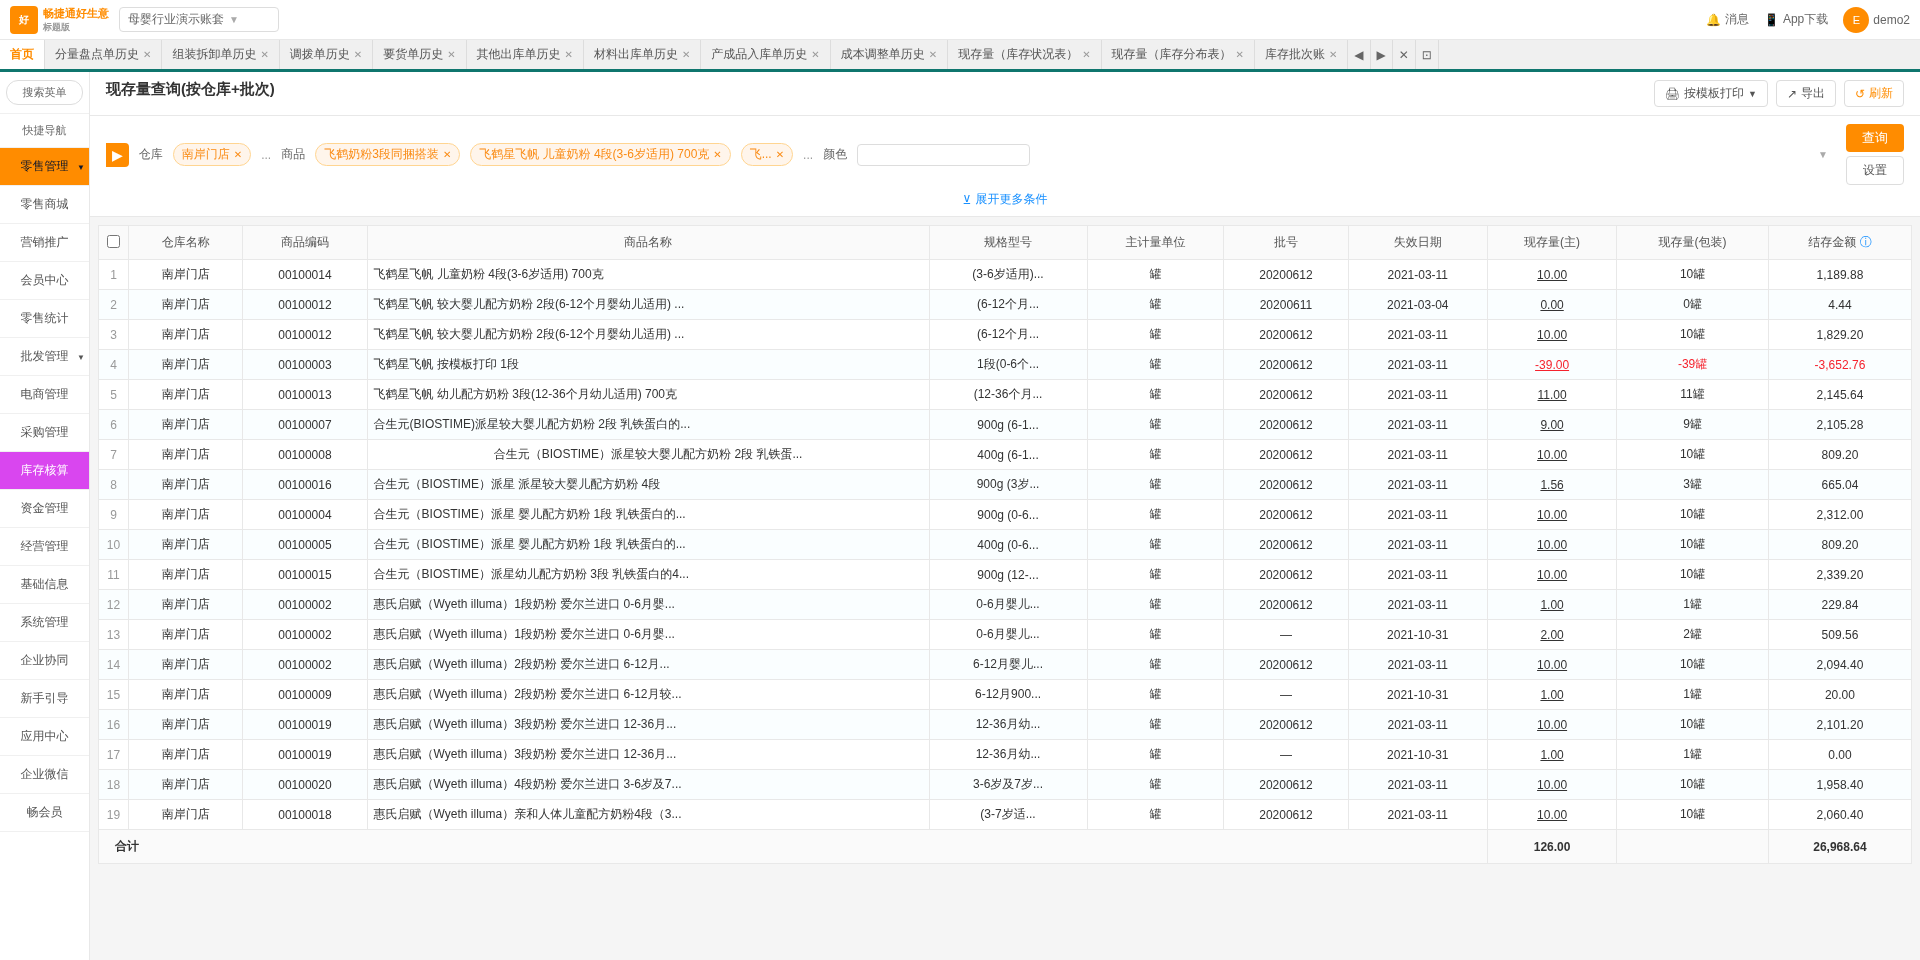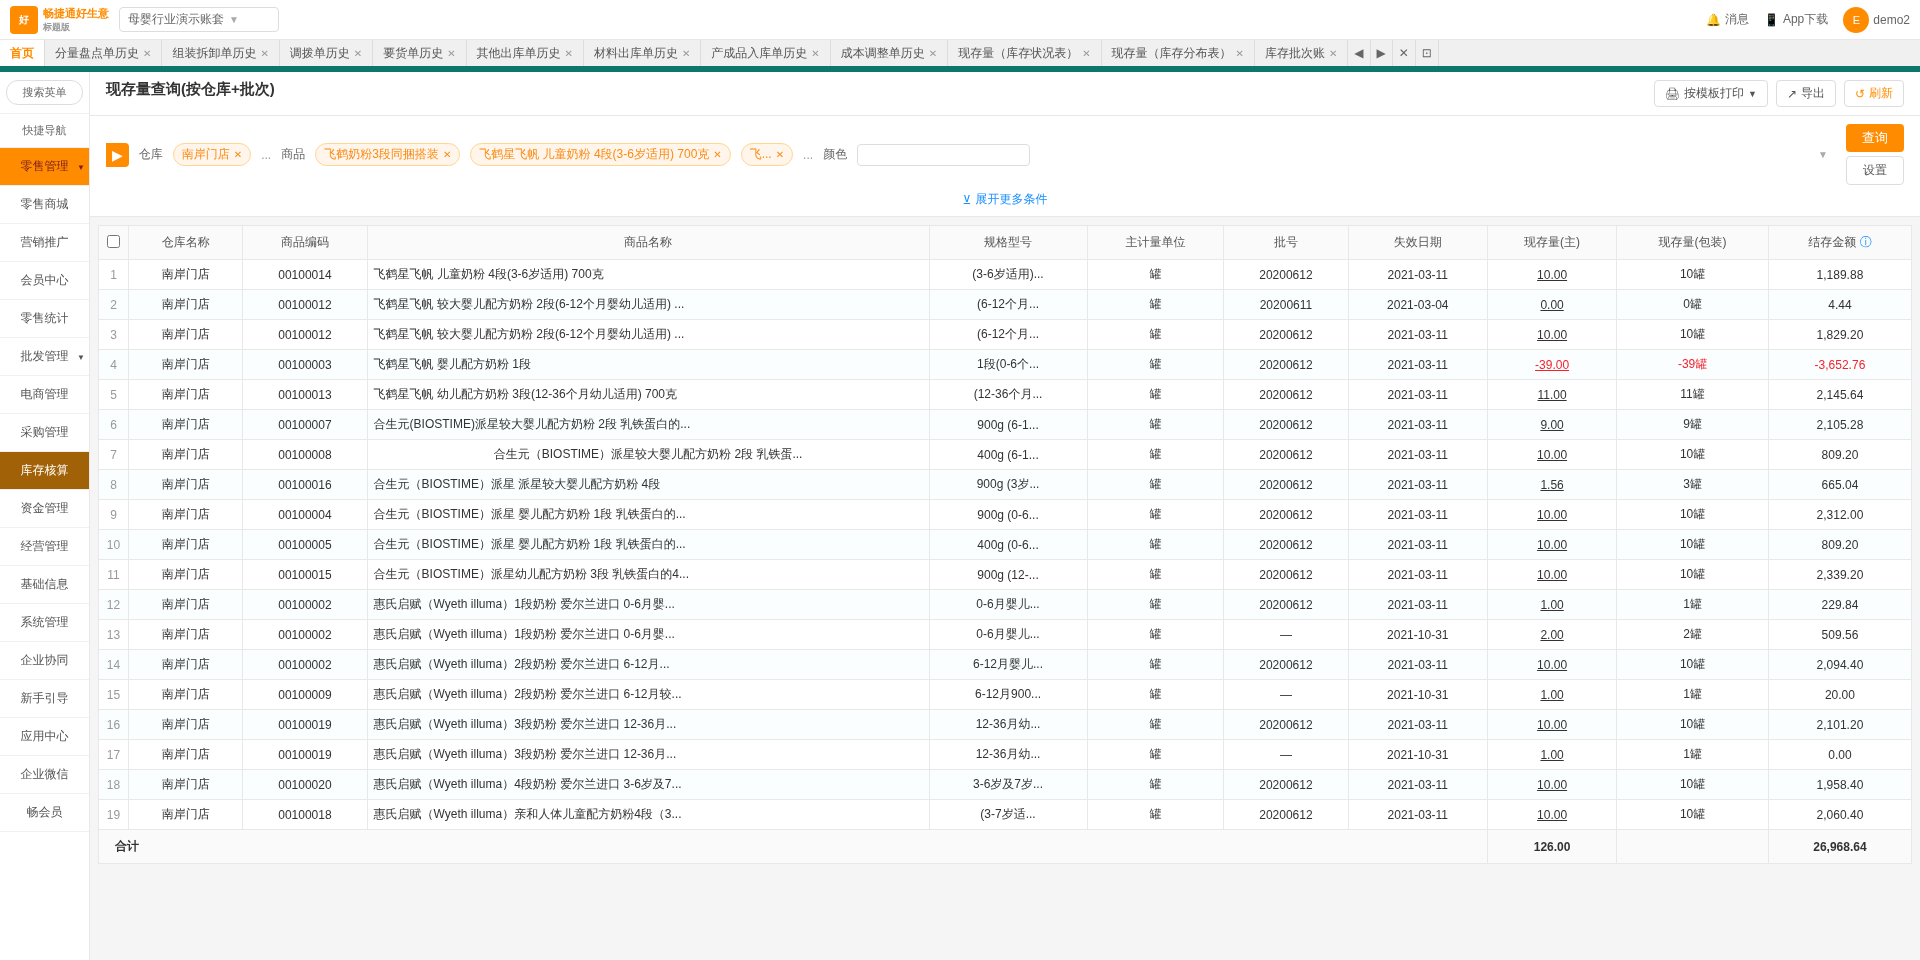--- a/index.html
+++ b/index.html
@@ -8,21 +8,21 @@
     
     .top-bar { display: flex; align-items: center; background: #fff; height: 40px; border-bottom: 1px solid #e8e8e8; padding: 0 10px; gap: 10px; }
     .logo { display: flex; align-items: center; gap: 5px; color: #ff8c00; font-weight: bold; font-size: 13px; min-width: 80px; }
     .logo-icon { width: 28px; height: 28px; background: #ff8c00; border-radius: 4px; display: flex; align-items: center; justify-content: center; color: white; font-size: 10px; }
     .workspace-selector { display: flex; align-items: center; gap: 5px; border: 1px solid #ddd; border-radius: 4px; padding: 3px 8px; cursor: pointer; font-size: 12px; color: #666; min-width: 160px; }
     .top-right { margin-left: auto; display: flex; align-items: center; gap: 15px; }
     .top-right-item { display: flex; align-items: center; gap: 4px; cursor: pointer; color: #666; font-size: 12px; }
     .avatar { width: 26px; height: 26px; border-radius: 50%; background: #ff8c00; display: flex; align-items: center; justify-content: center; color: white; font-size: 11px; }
 
     
-    .tab-bar { display: flex; align-items: center; background: #f0f0f0; border-bottom: 6px solid #0f766e; height: 32px; overflow: hidden; }
+    .tab-bar { display: flex; align-items: center; background: #f0f0f0; border-bottom: 3px solid #0f766e; height: 32px; overflow: hidden; }
     .tab-item { display: flex; align-items: center; padding: 0 10px; height: 32px; border-right: 1px solid #ddd; cursor: pointer; white-space: nowrap; font-size: 12px; color: #555; background: #f0f0f0; gap: 4px; }
     .tab-item .close-btn { color: #999; font-size: 10px; cursor: pointer; }
     .tab-item.home { background: #fff; color: #ff8c00; font-weight: bold; }
     .tab-nav-btn { padding: 0 6px; cursor: pointer; color: #666; height: 32px; display: flex; align-items: center; background: #f0f0f0; border-right: 1px solid #ddd; }
 
     
     .main-layout { display: flex; height: calc(100vh - 72px); }
 
     
     .sidebar { width: 90px; background: #fff; border-right: 1px solid #e8e8e8; display: flex; flex-direction: column; overflow-y: auto; }
@@ -154,29 +154,29 @@
 
 <div class="main-layout">
 
   <div class="sidebar">
     <div class="sidebar-search">
       <button class="sidebar-search-btn">搜索英单</button>
     </div>
     <div class="sidebar-nav-btn">
       <a class="sidebar-nav-link">快捷导航</a>
     </div>
-    <div class="sidebar-menu-item has-arrow" style="background:#ff8c00; color:#7f1d1d;text-align:center;">零售管理</div>
+    <div class="sidebar-menu-item has-arrow" style="background:#ff8c00; color:#0f172a;text-align:center;">零售管理</div>
     <div class="sidebar-menu-item">零售商城</div>
     <div class="sidebar-menu-item">营销推广</div>
     <div class="sidebar-menu-item">会员中心</div>
     <div class="sidebar-menu-item">零售统计</div>
     <div class="sidebar-menu-item has-arrow">批发管理</div>
     <div class="sidebar-menu-item">电商管理</div>
     <div class="sidebar-menu-item">采购管理</div>
-    <div class="sidebar-menu-item active" style="background:#a16207; color:white;">库存核算</div>
+    <div class="sidebar-menu-item active" style="background:#d946ef; color:white;">库存核算</div>
     <div class="sidebar-menu-item">资金管理</div>
     <div class="sidebar-menu-item">经营管理</div>
     <div class="sidebar-menu-item">基础信息</div>
     <div class="sidebar-menu-item">系统管理</div>
     <div class="sidebar-menu-item">企业协同</div>
     <div class="sidebar-menu-item">新手引导</div>
     <div class="sidebar-menu-item">应用中心</div>
     <div class="sidebar-menu-item">企业微信</div>
     <div class="sidebar-menu-item">畅会员</div>
   </div>
@@ -297,21 +297,21 @@
               <td>20200612</td>
               <td>2021-03-11</td>
               <td class=" underline">10.00</td>
               <td class="">10罐</td>
               <td class="">1,829.20</td>
             </tr>
             <tr>
               <td class="row-num">4</td>
               <td>南岸门店</td>
               <td>00100003</td>
-              <td style="text-align:left; max-width:300px; overflow:hidden; text-overflow:ellipsis; white-space:nowrap;">飞鹤星飞帆 婴儿配方奶粉 1段</td>
+              <td style="text-align:left; max-width:300px; overflow:hidden; text-overflow:ellipsis; white-space:nowrap;">飞鹤星飞帆 按模板打印 1段</td>
               <td>1段(0-6个...</td>
               <td>罐</td>
               <td>20200612</td>
               <td>2021-03-11</td>
               <td class="negative underline">-39.00</td>
               <td class="negative">-39罐</td>
               <td class="negative">-3,652.76</td>
             </tr>
             <tr>
               <td class="row-num">5</td>

